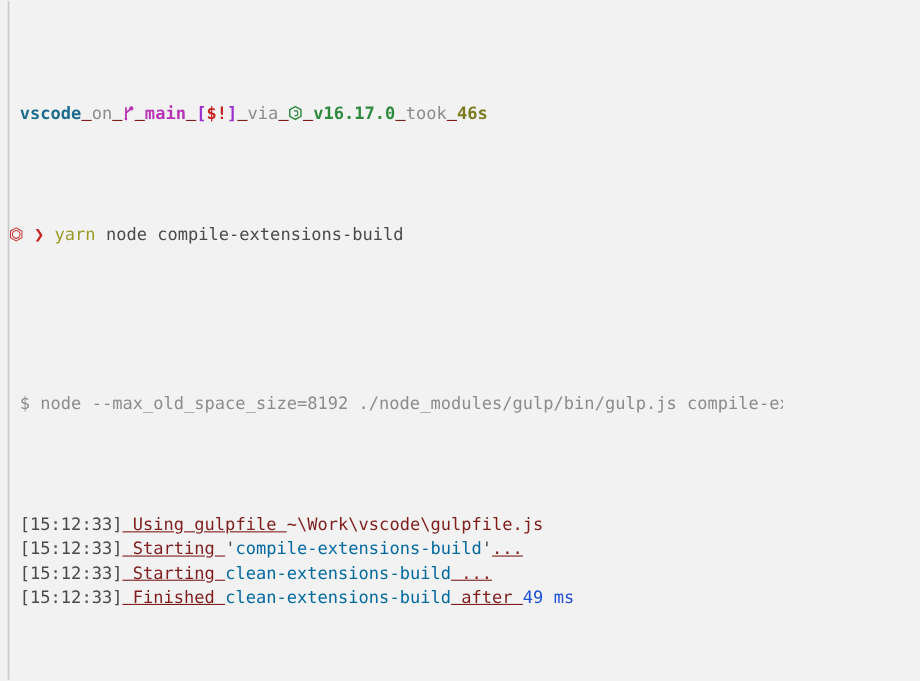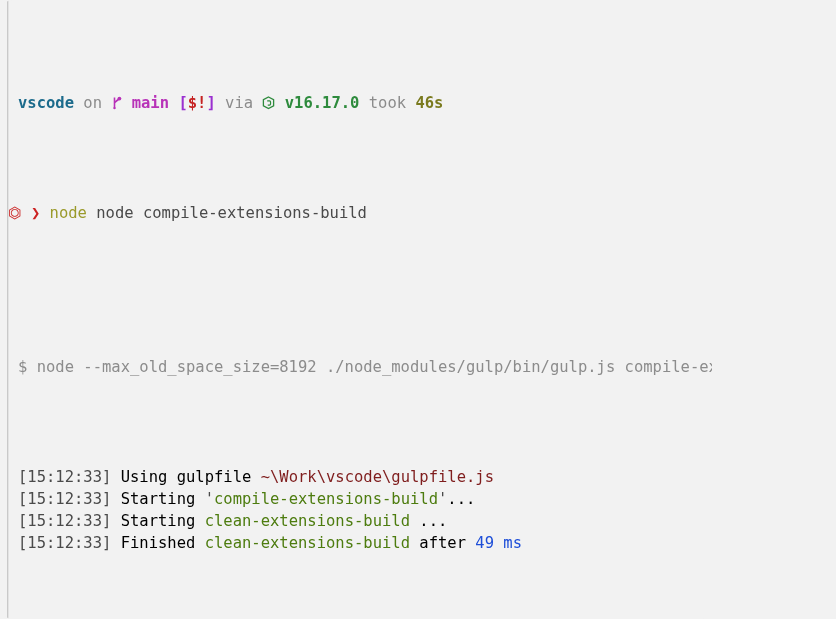--- a/index.html
+++ b/index.html
@@ -41,36 +41,36 @@
     white-space: pre;
   }
   .line {
     height: 22px;
     white-space: pre;
     overflow: hidden;
     text-overflow: clip;
   }
   
   .c-dir      { color: #1c6b8c; font-weight: bold; }
-  .c-plain    { color: #000000; }
+  .c-plain    { color: #7f1d1d; text-decoration: underline; }
   .c-dim      { color: #8c8c8c; }
   .c-branch   { color: #b832b8; font-weight: bold; }
   .c-branchic { color: #b832b8; }
   .c-status   { color: #c52222; font-weight: bold; }
   .c-bracket  { color: #9b30d0; font-weight: bold; }
   .c-node     { color: #2e8b3d; font-weight: bold; }
   .c-nodeic   { color: #2e8b3d; }
   .c-took     { color: #7a7a1e; font-weight: bold; }
   .c-err      { color: #cc2b2b; }
   .c-chev     { color: #cc2222; font-weight: bold; }
   .c-cmd      { color: #9a9a2b; }
   .c-cmdrest  { color: #4a4a4a; }
   .c-bold     { color: #1a1a1a; font-weight: bold; }
   .c-ts       { color: #4a4a4a; margin-top: 29px; }
-  .c-task     { color: #4d7c0f; }
+  .c-task     { color: #0369a1; }
   .c-ms       { color: #1d4ed8; }
   .c-path     { color: #7f1d1d; }
   .c-quote    { color: #4a4a4a; }
 </style>
 </head>
 <body>
 
 <div id="terminal">
   <div class="left-rule"></div>
 
@@ -83,21 +83,21 @@
               <path d="M3.5 6.5 L8 3"></path>
             </g>
             <circle cx="8.4" cy="2.6" r="1.9" fill="#b832b8"></circle>
             <circle cx="3.5" cy="12.1" r="1.2" fill="#b832b8"></circle>
           </svg></span><span class="c-plain"> </span><span class="c-branch">main</span><span class="c-plain"> </span><span class="c-bracket">[</span><span class="c-status">$!</span><span class="c-bracket">]</span><span class="c-plain"> </span><span class="c-dim">via</span><span class="c-plain"> </span><span class="c-nodeic"><svg width="13" height="14" viewBox="0 0 14 15" style="vertical-align:-2px">
             <path d="M7 1 L12.5 4 L12.5 10.5 L7 13.5 L1.5 10.5 L1.5 4 Z" fill="none" stroke="#2e8b3d" stroke-width="1.4"></path>
             <path d="M5.6 5.2 L8.2 5.2 Q9.2 5.2 9.2 6.4 L9.2 8.6 Q9.2 9.7 8.1 9.7 L6.2 9.7" fill="none" stroke="#2e8b3d" stroke-width="1.3"></path>
           </svg></span><span class="c-plain"> </span><span class="c-node">v16.17.0</span><span class="c-plain"> </span><span class="c-dim">took</span><span class="c-plain"> </span><span class="c-took">46s</span></div>
 
     
-    <div class="line" style="margin-left:-18px; padding-left:0"><span class="c-err" style="margin-left:8px">⏣</span><span> </span><span class="c-chev">❯</span><span> </span><span class="c-cmd">node</span><span> </span><span class="c-cmdrest">node compile-extensions-build</span></div>
+    <div class="line" style="margin-left:-18px; padding-left:0"><span class="c-err" style="margin-left:8px">⏣</span><span> </span><span class="c-chev">❯</span><span> </span><span class="c-cmd">yarn</span><span> </span><span class="c-cmdrest">node compile-extensions-build</span></div>
 
     
 
     
     <div class="line"><span class="c-dim">$ node --max_old_space_size=8192 ./node_modules/gulp/bin/gulp.js compile-extensions-build</span></div>
 
     
     <div id="log-lines"><div class="line"><span class="c-ts">[15:12:33]</span><span class="c-plain"> </span><span class="c-plain">Using gulpfile</span><span class="c-plain"> </span><span class="c-path">~\Work\vscode\gulpfile.js</span></div><div class="line"><span class="c-ts">[15:12:33]</span><span class="c-plain"> </span><span class="c-plain">Starting</span><span class="c-plain"> </span><span class="c-quote">'</span><span class="c-task">compile-extensions-build</span><span class="c-quote">'</span><span class="c-plain">...</span></div><div class="line"><span class="c-ts">[15:12:33]</span><span class="c-plain"> </span><span class="c-plain">Starting</span><span class="c-plain"> </span><span class="c-task">clean-extensions-build</span><span class="c-plain"> ...</span></div><div class="line"><span class="c-ts">[15:12:33]</span><span class="c-plain"> </span><span class="c-plain">Finished</span><span class="c-plain"> </span><span class="c-task">clean-extensions-build</span><span class="c-plain"> after </span><span class="c-ms">49 ms</span></div></div>
 
   </div>

